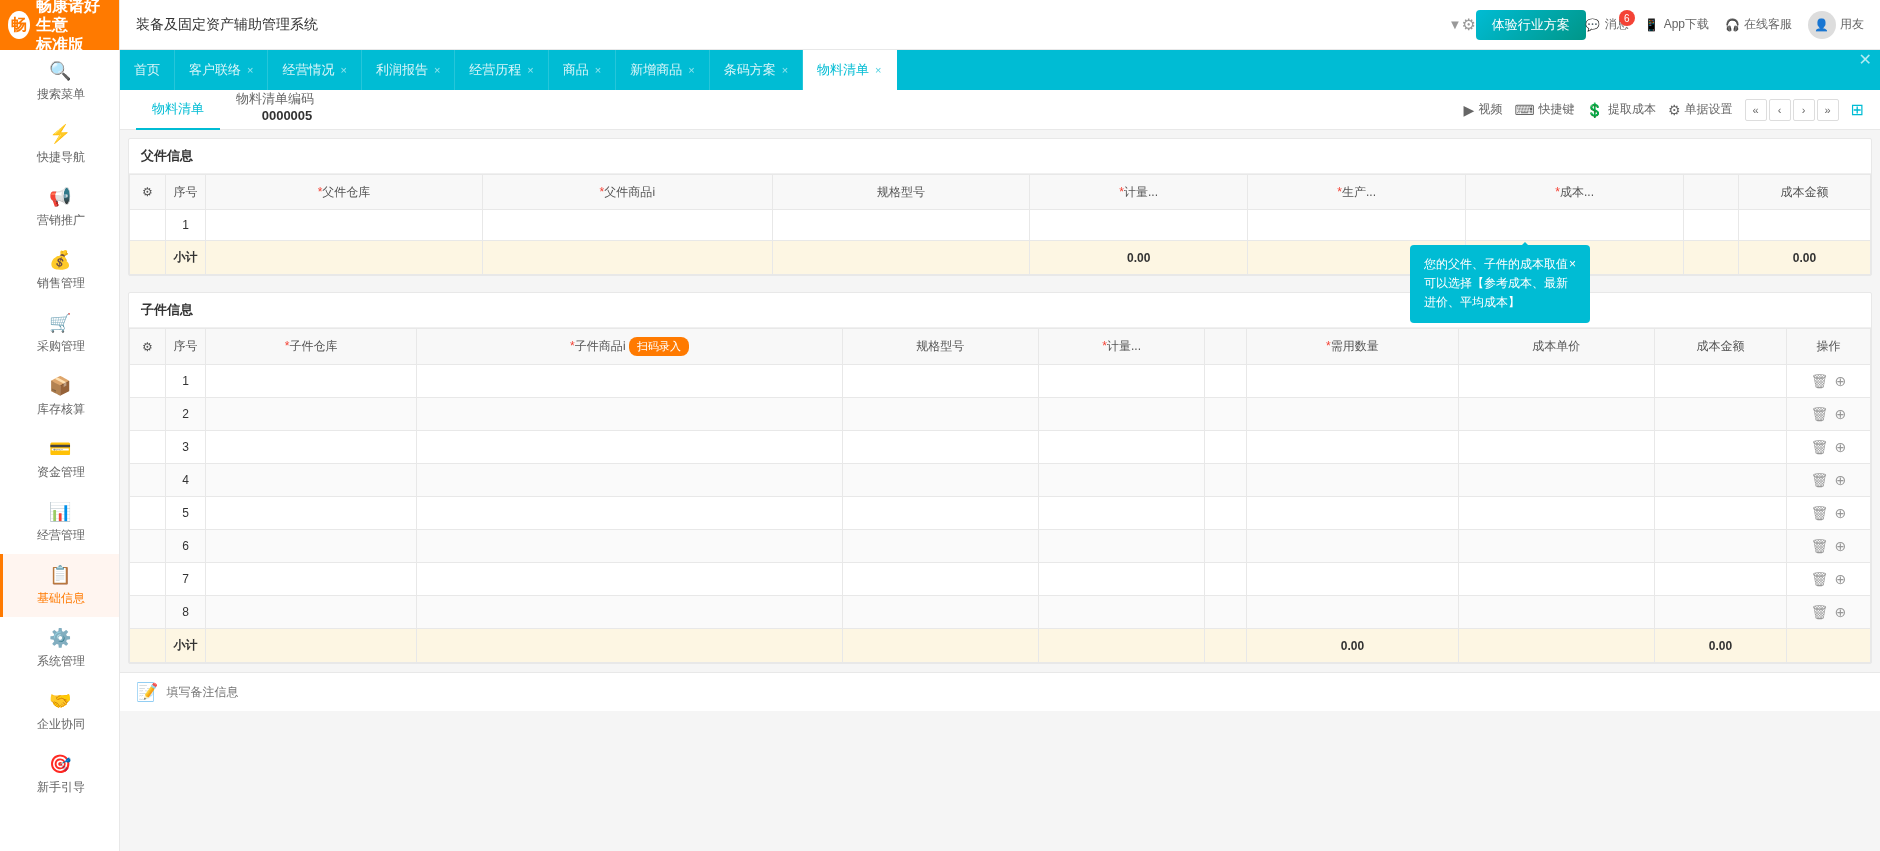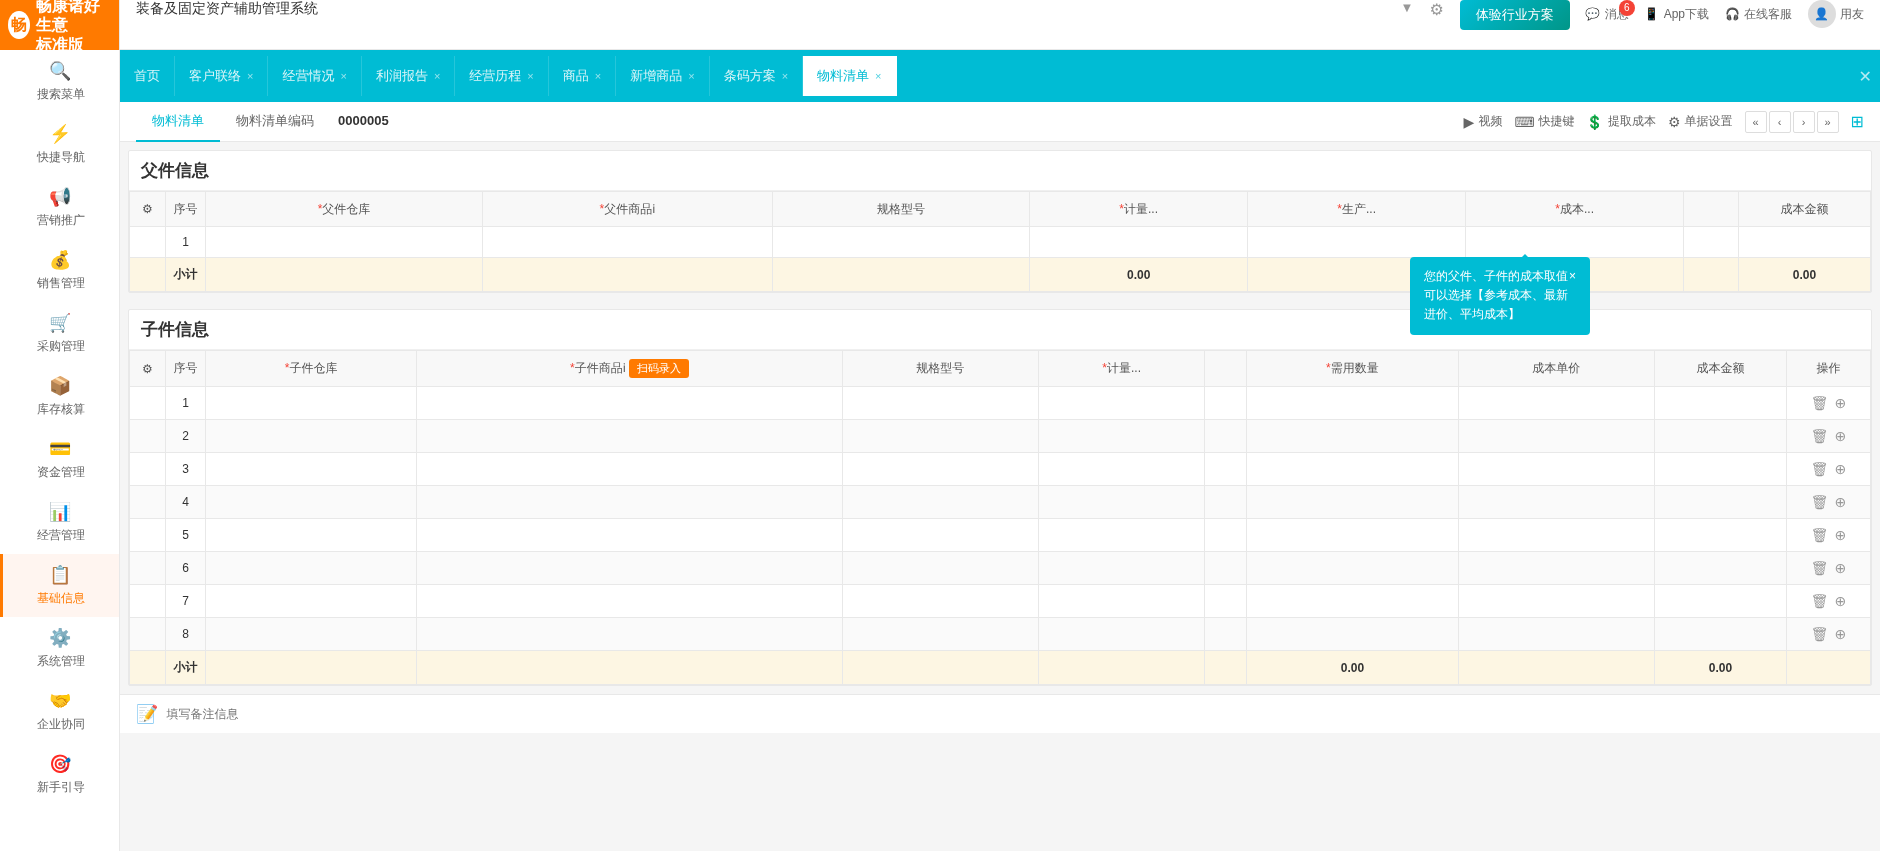--- a/index.html
+++ b/index.html
@@ -48,24 +48,24 @@
     .sidebar-item.active { background: #fff5f0; color: #ff7a00; border-left-color: #ff7a00; }
     .sidebar-item .item-icon { font-size: 18px; }
 
     
     .main { flex: 1; display: flex; flex-direction: column; overflow: hidden; }
 
     
     .top-header {
       background: #fff;
       border-bottom: 1px solid #e8e8e8;
-      display: flex; align-items: flex-start;
+      display: flex; align-items: center;
       padding: 0 16px;
       height: 50px;
-      gap: 16px;
+      gap: 0;
     }
     .system-title { font-size: 14px; color: #333; flex: 1; }
     .header-actions { display: flex; align-items: center; gap: 16px; }
     .trial-btn {
       background: linear-gradient(135deg, #00bcd4, #009688);
       color: #fff;
       border: none;
       padding: 6px 16px;
       border-radius: 4px;
       cursor: pointer;
@@ -84,22 +84,22 @@
       border-radius: 50%;
       width: 16px; height: 16px;
       font-size: 10px;
       display: flex; align-items: center; justify-content: center;
     }
     .user-avatar { width: 28px; height: 28px; border-radius: 50%; background: #ddd; display: flex; align-items: center; justify-content: center; color: #999; }
 
     
     .nav-tabs {
       background: #00bcd4;
-      display: flex; align-items: center;
-      height: 52px;
+      display: flex; align-items: flex-start;
+      height: 40px;
       overflow-x: auto;
     }
     .nav-tabs::-webkit-scrollbar { display: none; }
     .nav-tab {
       display: flex; align-items: center; gap: 4px;
       padding: 0 14px;
       height: 40px;
       color: rgba(255,255,255,0.85);
       cursor: pointer;
       white-space: nowrap;
@@ -149,21 +149,21 @@
 
     
     .section {
       background: #fff;
       margin: 8px;
       border: 1px solid #e8e8e8;
       border-radius: 2px;
     }
     .section-title {
       padding: 8px 12px;
-      font-size: 17px;
+      font-size: 13px;
       color: #333;
       font-weight: bold;
       border-bottom: 1px solid #f0f0f0;
     }
     .data-table {
       width: 100%;
       border-collapse: collapse;
       font-size: 12px;
     }
     .data-table th {
@@ -192,21 +192,21 @@
     .col-num { width: 40px; }
     .col-settings { width: 36px; }
     .col-action { width: 84px; }
     .col-cost-amount { width: 132px; }
 
     .scan-btn {
       background: #ff7a00;
       color: #fff;
       border: none;
       padding: 2px 8px;
-      border-radius: 3px;
+      border-radius: 8px;
       font-size: 11px;
       cursor: pointer;
     }
 
     .action-icons { display: flex; align-items: center; justify-content: center; gap: 6px; }
     .action-icon { color: #999; cursor: pointer; font-size: 14px; }
 
     
     .tooltip-box {
       position: absolute;
@@ -375,21 +375,21 @@
     </div>
     <div style="margin-left:auto;display:flex;align-items:center;padding:0 8px;">
       <span style="color:rgba(255,255,255,0.7);cursor:pointer;font-size:16px;">✕</span>
     </div>
   </div>
 
   <div class="sub-tabs-bar">
     <div class="sub-tab active">
       <span>物料清单</span>
     </div>
-    <div class="sub-tab" style="color:#666;">
+    <div class="sub-tab" style="color:#666;flex-direction:column;">
       <span>物料清单编码</span>
       <span style="margin-left:24px;color:#333;font-weight:bold;">0000005</span>
     </div>
     <div class="sub-tabs-actions">
       <div class="action-item">
         <span class="act-icon">▶</span>
         <span>视频</span>
       </div>
       <div class="action-item">
         <span class="act-icon">⌨</span>

